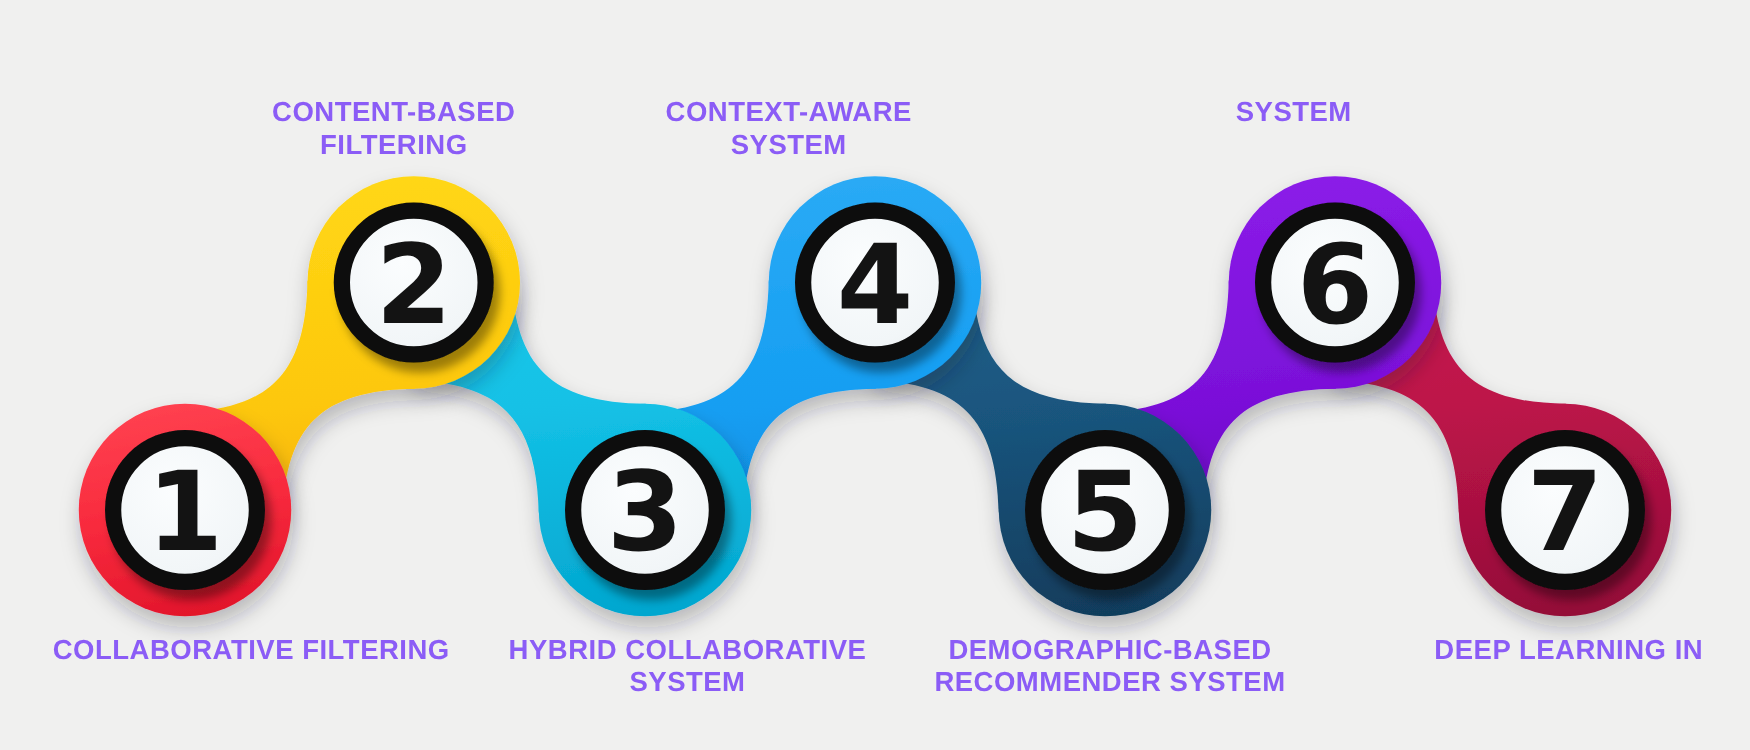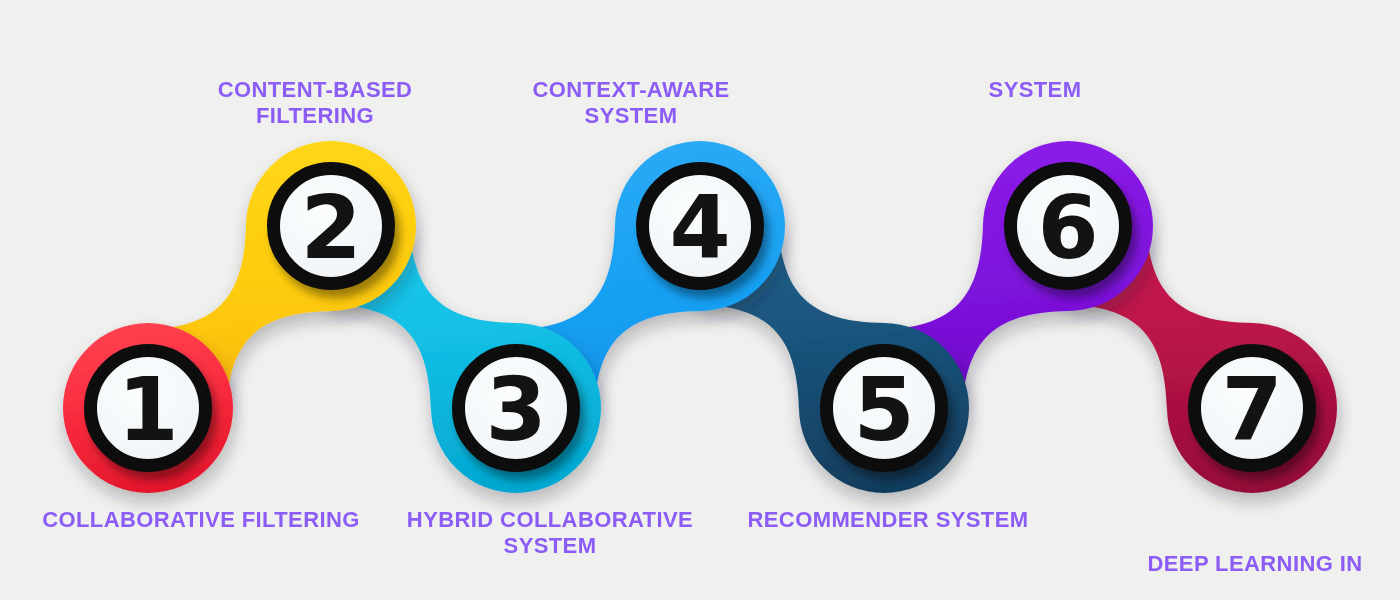--- a/index.html
+++ b/index.html
@@ -134,22 +134,23 @@
       </div>
       <div class="label" style="left: 550px; top: 507px;">
         <span>HYBRID COLLABORATIVE</span>
         <span>SYSTEM</span>
       </div>
       <div class="label" style="left: 631px; top: 77px;">
         <span>CONTEXT-AWARE</span>
         <span>SYSTEM</span>
       </div>
       <div class="label" style="left: 888px; top: 507px;">
+        <span>DEMOGRAPHIC-BASED</span>
         <span>RECOMMENDER SYSTEM</span>
       </div>
       <div class="label" style="left: 1035px; top: 77px;">
         <span>SYSTEM</span>
       </div>
-      <div class="label" style="left: 1255px; top: 507px; margin-top: 44px;">
+      <div class="label" style="left: 1255px; top: 507px;">
         <span>DEEP LEARNING IN</span>
       </div>
     </div>
 </div>
 
 </body></html>

